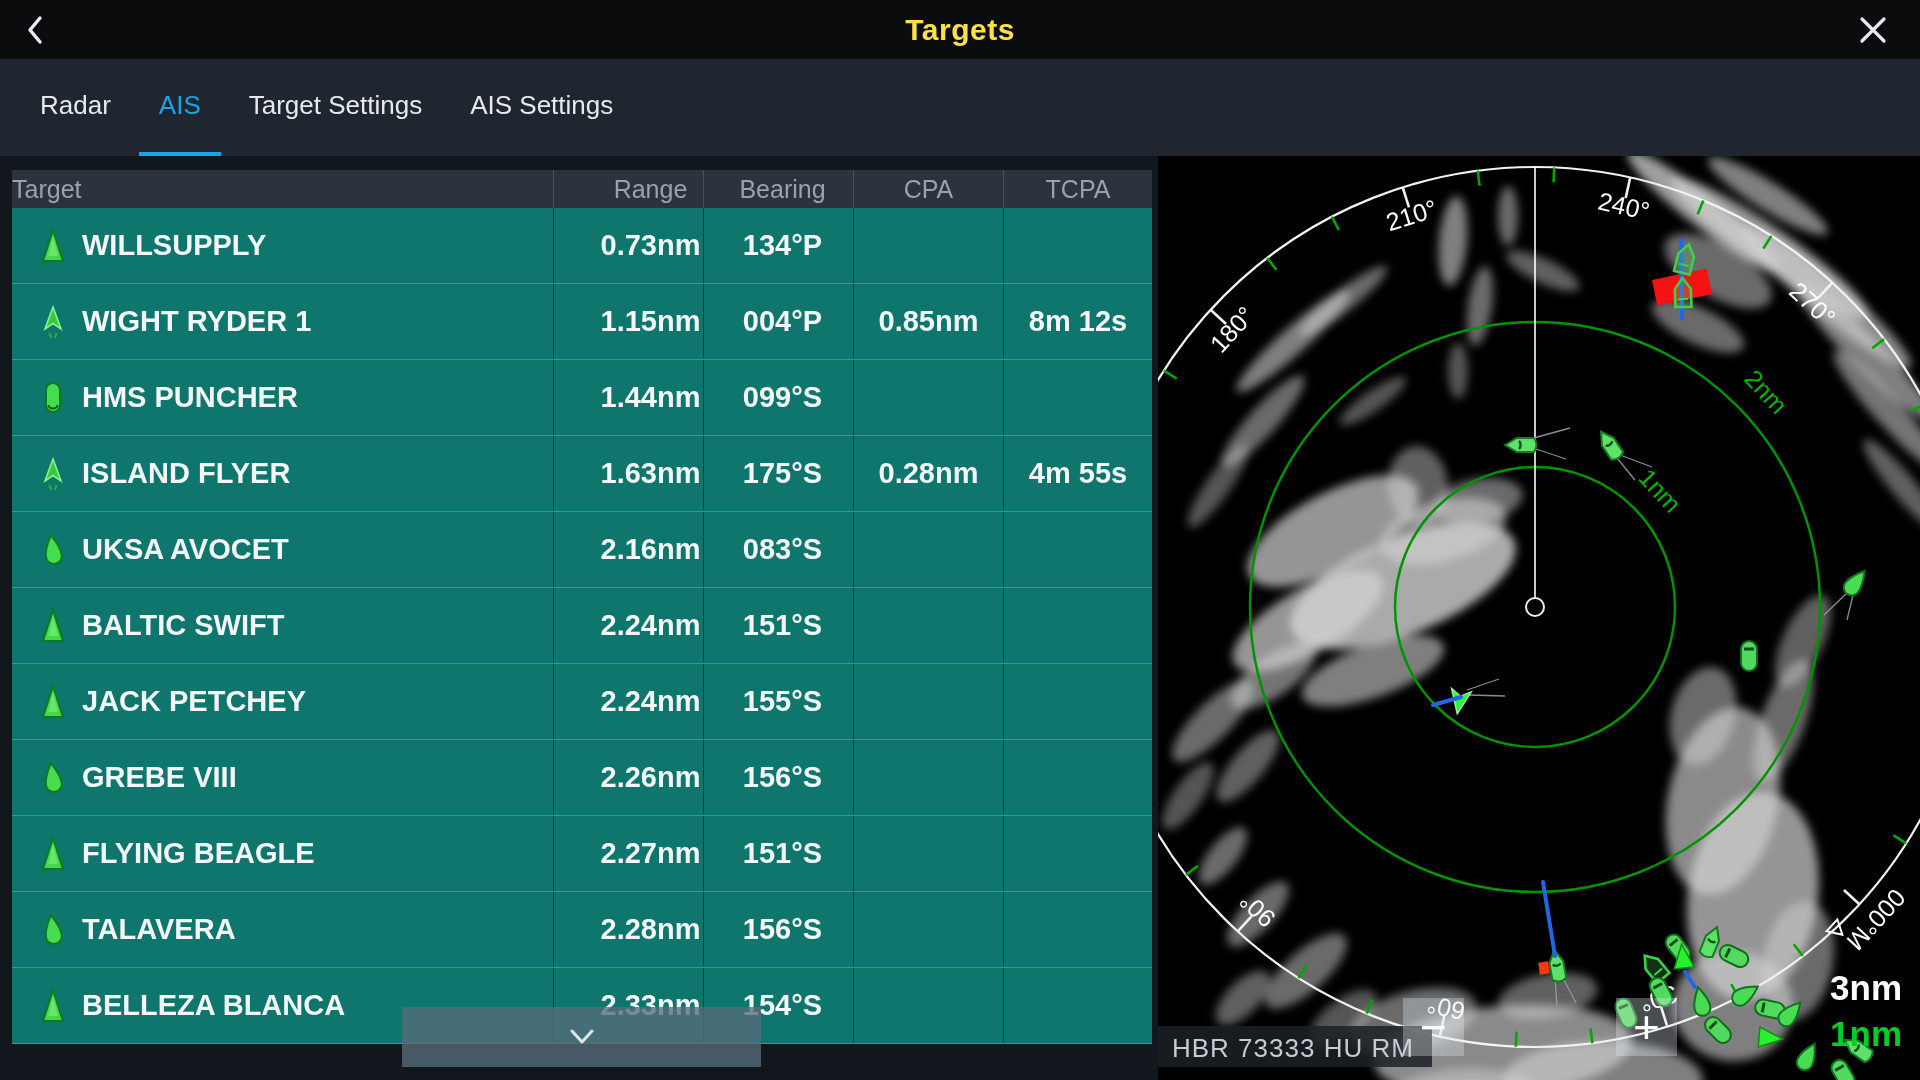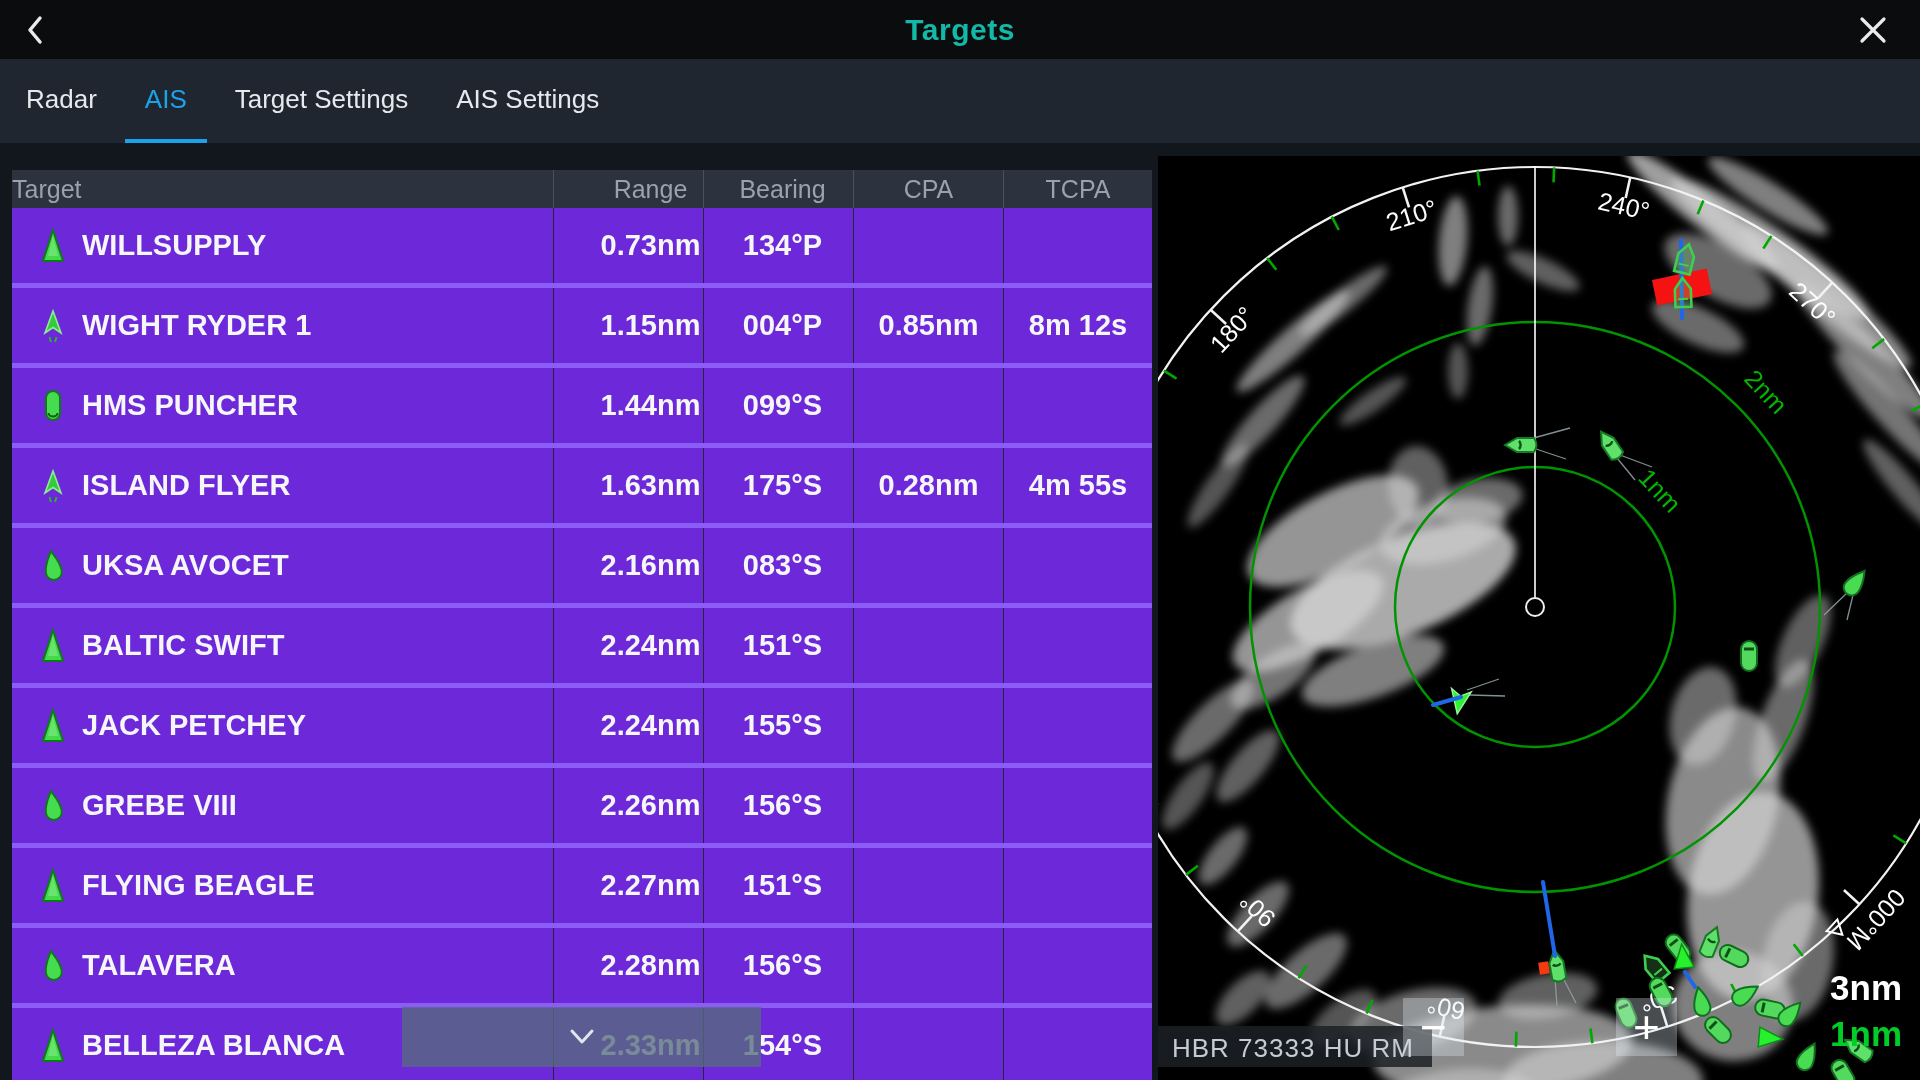--- a/index.html
+++ b/index.html
@@ -1,36 +1,36 @@
 <!DOCTYPE html>
 <html><head>
 <meta charset="utf-8">
 <style>
   html,body{margin:0;padding:0;background:#000;}
   #app{position:relative;width:1920px;height:1080px;background:#12161d;overflow:hidden;
        font-family:"Liberation Sans","DejaVu Sans",sans-serif;-webkit-font-smoothing:antialiased;}
   
   #topbar{position:absolute;left:0;top:0;width:1920px;height:59px;background:#0b0c0e;}
   #title{position:absolute;left:0;right:0;top:0;height:43px;line-height:59px;text-align:center;
-         color:#14b8a6;font-size:30px;font-weight:600;letter-spacing:.5px;}
+         color:#fde047;font-size:30px;font-weight:600;letter-spacing:.5px;}
   .tb-btn{position:absolute;top:0;width:70px;height:59px;display:flex;align-items:center;justify-content:center;cursor:pointer;}
   #back-btn{left:0;}
   #close-btn{right:12px;}
   
-  #tabbar{position:absolute;left:0;top:59px;width:1920px;height:84px;background:#20262f;
-          display:flex;align-items:stretch;padding-left:6px;box-sizing:border-box;}
+  #tabbar{position:absolute;left:0;top:59px;width:1920px;height:97px;background:#20262f;
+          display:flex;align-items:stretch;padding-left:20px;box-sizing:border-box;}
   .tab{display:flex;align-items:center;padding:0 20px;margin-right:8px;font-size:26px;color:#e6eaee;
        cursor:pointer;border-bottom:4px solid transparent;box-sizing:border-box;}
   .tab.active{color:#1aa3e8;border-bottom-color:#1aa3e8;}
   
   #table{position:absolute;left:12px;top:170px;width:1140px;height:910px;overflow:hidden;}
   .thead{display:flex;height:38px;background:#2c323e;color:#99a2ad;font-size:25px;align-items:center;}
   .thead .cell{border-left:1px solid #4a515e;height:100%;display:flex;align-items:center;justify-content:center;box-sizing:border-box;}
   .thead .cell:first-child{border-left:none;justify-content:flex-start;}
-  .trow{display:flex;height:75px;background:#6d28d9;border-bottom:5px solid #8b5cf6;align-items:center;cursor:pointer;text-align:right;}
+  .trow{display:flex;height:75px;background:#0f766e;border-bottom:1px solid #8b5cf6;align-items:center;cursor:pointer;text-align:right;}
   .trow .cell{border-left:1px solid #232932;height:100%;display:flex;align-items:center;justify-content:center;
               color:#f4f6f8;font-size:29px;font-weight:700;box-sizing:border-box;white-space:pre;}
   .trow .cell:first-child{border-left:none;justify-content:flex-start;padding-left:28px;}
   .c0{width:541px;} .c1{width:150px;padding-left:44px;} .c2{width:150px;padding-left:8px;} .c3{width:150px;} .c4{width:149px;}
   .ship-ico{width:26px;height:36px;margin-right:16px;flex:0 0 auto;}
   
   #scroll-more{position:absolute;left:402px;top:1007px;width:359px;height:60px;background:rgba(86,108,124,.78);
                display:flex;align-items:center;justify-content:center;cursor:pointer;}
   
   #radar{position:absolute;left:1158px;top:156px;width:762px;height:924px;background:#000;cursor:crosshair;}

